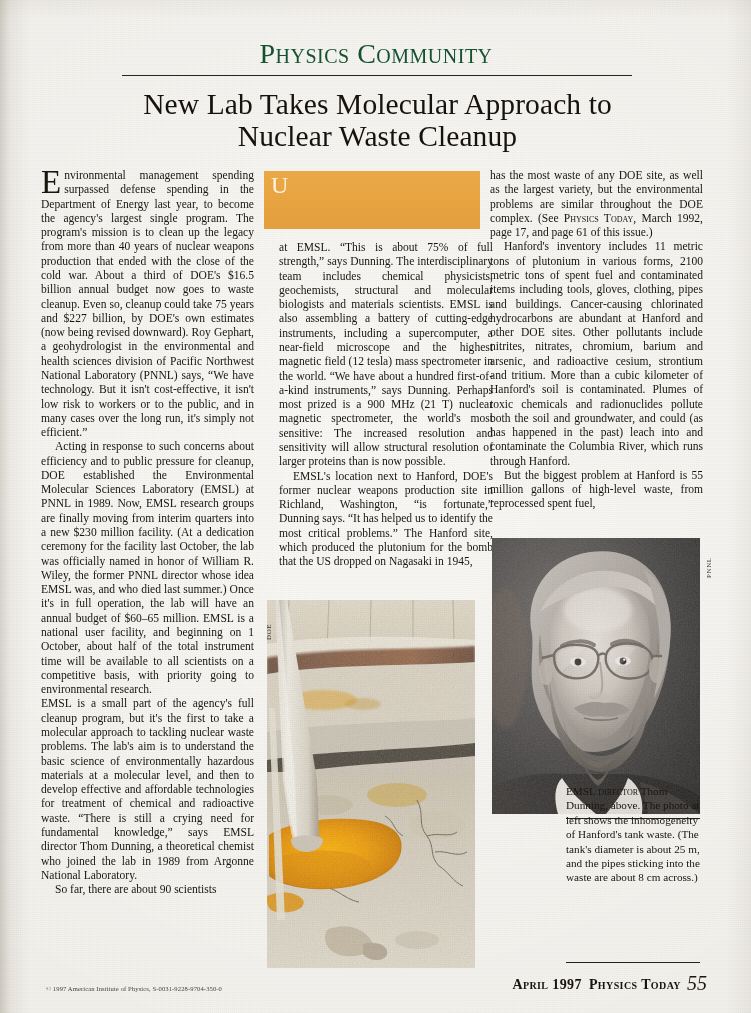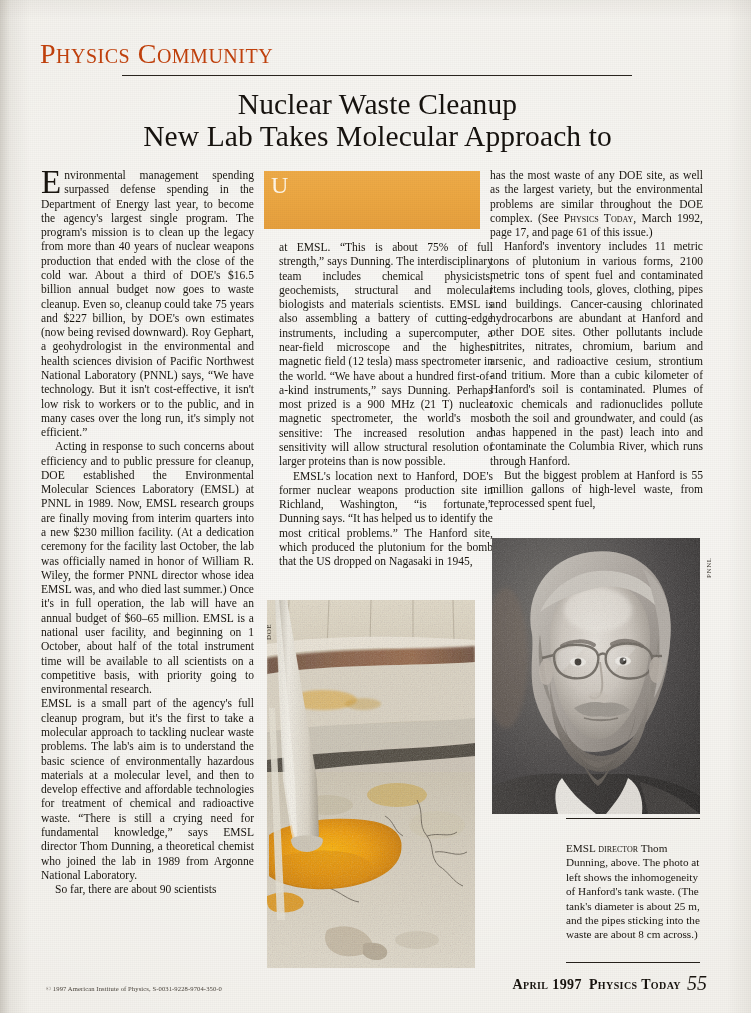--- a/index.html
+++ b/index.html
@@ -26,25 +26,25 @@
     background-image:
       repeating-linear-gradient(0deg, rgba(0,0,0,0.035) 0 1px, rgba(255,255,255,0) 1px 2px),
       repeating-linear-gradient(90deg, rgba(0,0,0,0.028) 0 1px, rgba(255,255,255,0) 1px 2px);
     mix-blend-mode:multiply;
   }
   .content{position:absolute;left:0;top:0;width:751px;height:1013px;}
 
   
   .kicker{
     position:absolute;left:40px;top:40px;width:672px;
-    text-align:left;
+    text-align:center;
     font-size:28px;line-height:1;
     letter-spacing:.5px;
     font-variant:small-caps;
-    color:#c2410c;
+    color:#14532d;
   }
   .rule-top{
     position:absolute;left:122px;top:75px;width:510px;height:0;
     border-top:1.3px solid #2a251f;
   }
   .headline{
     position:absolute;left:55px;top:88px;width:645px;
     text-align:center;
     font-size:29.5px;line-height:32px;
     color:#16120e;
@@ -118,21 +118,21 @@
     color:#3a342c;
     transform:rotate(-90deg);
     transform-origin:left top;
     white-space:nowrap;
   }
   .credit-doe{left:265px;top:640px;}
   .credit-pnnl{left:705px;top:578px;}
 
   
   .caption{
-    position:absolute;left:566px;top:841px;width:134px;
+    position:absolute;left:566px;top:784px;width:134px;
     font-size:11.2px;line-height:14.4px;
     color:#19150f;text-align:left;
   }
   .caption .lead{font-variant:small-caps;}
   .cap-rule-top{
     position:absolute;left:566px;top:818px;width:134px;height:0;
     border-top:1.3px solid #25201a;
   }
   .cap-rule-bot{
     position:absolute;left:566px;top:962px;width:134px;height:0;
@@ -161,22 +161,22 @@
 </head>
 <body>
 
 <div id="page"></div>
 
 <div class="content">
 
   <div class="kicker">Physics Community</div>
   <div class="rule-top"></div>
   <div class="headline">
+    <div>New Lab Takes Molecular Approach to</div>
     <div>Nuclear Waste Cleanup</div>
-    <div>New Lab Takes Molecular Approach to</div>
   </div>
 
   <div class="col col1">
     <p class="noindent">
       <span class="dropcap">E</span><span>nvironmental management spending surpassed defense spending in the Department of Energy last year, to become the agency's largest single program. The program's mission is to clean up the legacy from more than 40 years of nuclear weapons production that ended with the close of the cold war. About a third of DOE's $16.5 billion annual budget now goes to waste cleanup. Even so, cleanup could take 75 years and $227 billion, by DOE's own estimates (now being revised downward). Roy Gephart, a geohydrologist in the environmental and health sciences division of Pacific Northwest National Laboratory (PNNL) says, “We have technology. But it isn't cost-effective, it isn't low risk to workers or to the public, and in many cases over the long run, it's simply not efficient.”</span>
     </p>
     <p><span>Acting in response to such concerns about efficiency and to public pressure for cleanup, DOE established the Environmental Molecular Sciences Laboratory (EMSL) at PNNL in 1989. Now, EMSL research groups are finally moving from interim quarters into a new $230 million facility. (At a dedication ceremony for the facility last October, the lab was officially named in honor of William R. Wiley, the former PNNL director whose idea EMSL was, and who died last summer.) Once it's in full operation, the lab will have an annual budget of $60–65 million. EMSL is a national user facility, and beginning on 1 October, about half of the total instrument time will be available to all scientists on a competitive basis, with priority going to environmental research.</span></p>
     <p class="noindent"><span>EMSL is a small part of the agency's full cleanup program, but it's the first to take a molecular approach to tackling nuclear waste problems. The lab's aim is to understand the basic science of environmentally hazardous materials at a molecular level, and then to develop effective and affordable technologies for treatment of chemical and radioactive waste. “There is still a crying need for fundamental knowledge,” says EMSL director Thom Dunning, a theoretical chemist who joined the lab in 1989 from Argonne National Laboratory.</span></p>
     <p><span>So far, there are about 90 scientists</span></p>
   </div>

